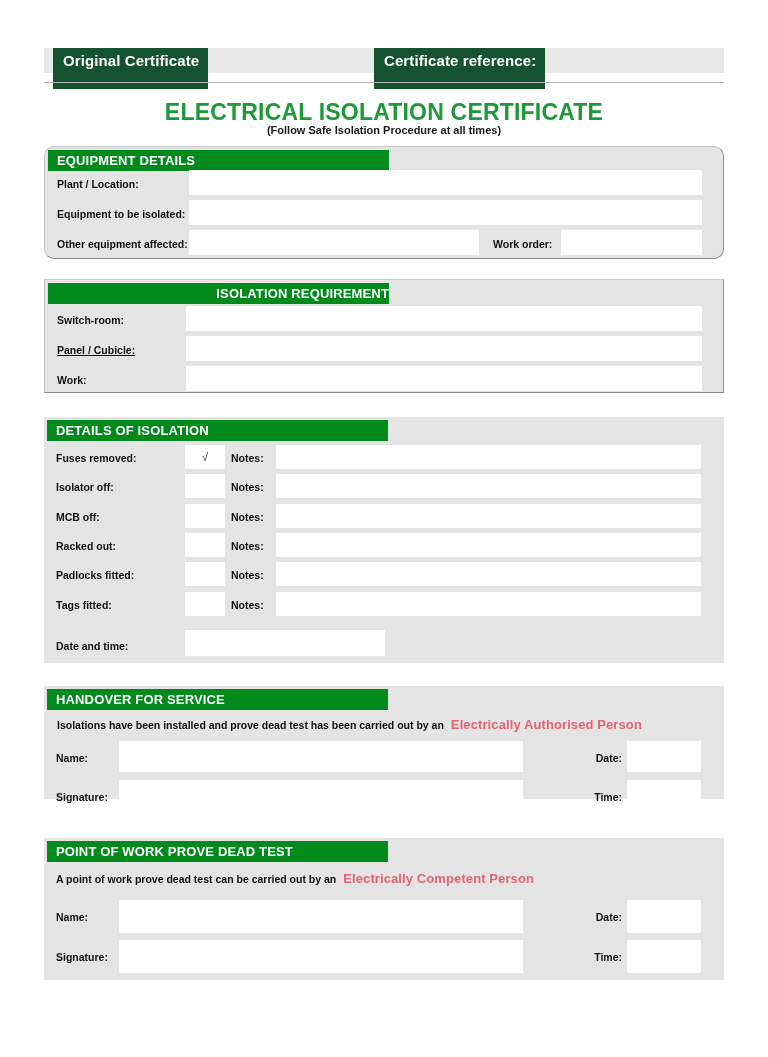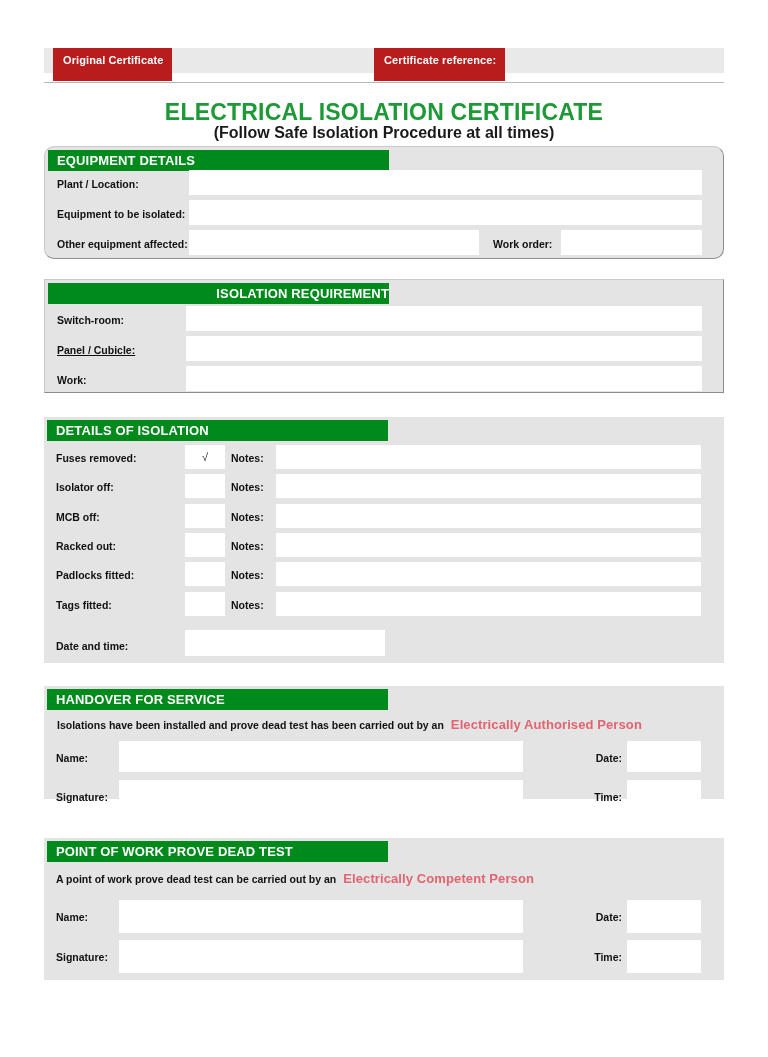--- a/index.html
+++ b/index.html
@@ -28,24 +28,24 @@
     position: absolute;
     left: 44px;
     top: 48px;
     width: 680px;
     height: 25px;
     background: #e9e9e9;
   }
   .chip {
     position: absolute;
     top: 0;
-    height: 33px;
-    background: #b91c1c;
+    height: 41px;
+    background: #14532d;
     color: #ffffff;
-    font-size: 11px;
+    font-size: 15px;
     font-weight: bold;
     line-height: 25px;
     padding: 0 9px 0 10px;
     box-sizing: border-box;
     white-space: nowrap;
     letter-spacing: 0.1px;
   }
   .chip-original { left: 9px; }
   .chip-reference { left: 330px; }
 
@@ -70,21 +70,21 @@
     font-weight: bold;
     letter-spacing: 0.2px;
   }
   .subtitle {
     position: absolute;
     left: 0;
     top: 124px;
     width: 768px;
     text-align: center;
     color: #1a1a1a;
-    font-size: 16px;
+    font-size: 11px;
     font-weight: bold;
   }
 
   
   .section {
     position: absolute;
     left: 44px;
     width: 680px;
     background: #e4e4e4;
     box-sizing: border-box;

